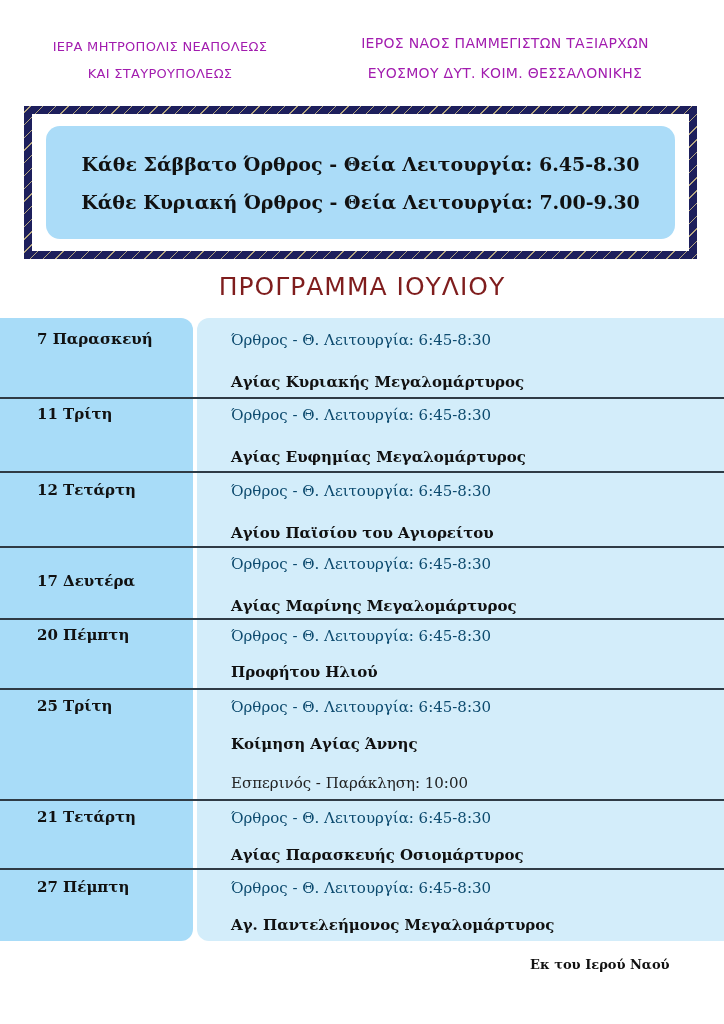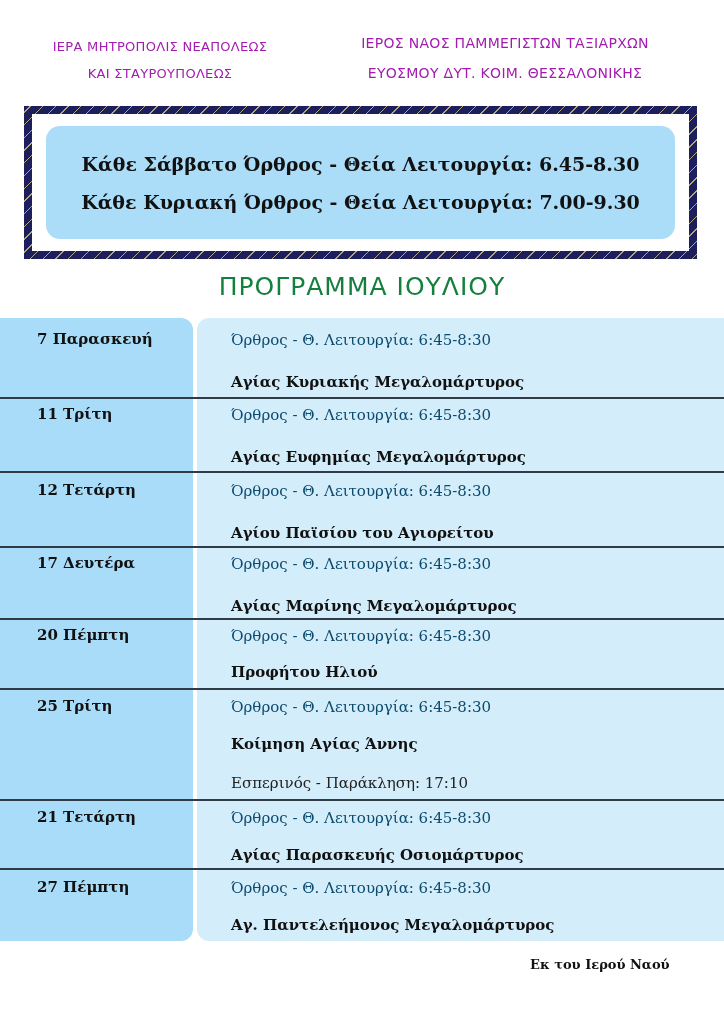--- a/index.html
+++ b/index.html
@@ -15,21 +15,21 @@
     .frame::before { content: ""; position: absolute; inset: 0;
       background:
         repeating-linear-gradient(135deg, transparent 0 4px, rgba(230,210,140,0.75) 4px 5px, transparent 5px 9px);
       pointer-events: none; }
     .frame-inner { position: relative; width: 100%; height: 100%; background: #ffffff; padding: 12px 14px; }
     .hours-box { width: 100%; height: 100%; background: #abdcf8; border-radius: 14px;
       display: flex; flex-direction: column; justify-content: center; align-items: center; gap: 16px; }
     .hours-line { font-size: 19px; font-weight: bold; color: #111; white-space: nowrap; }
 
     .title { position: absolute; left: 0; top: 272px; width: 724px; text-align: center;
-      font-family: "DejaVu Sans", sans-serif; font-size: 25px; letter-spacing: 1px; font-weight: normal; color: #15803d; }
+      font-family: "DejaVu Sans", sans-serif; font-size: 25px; letter-spacing: 1px; font-weight: normal; color: #7f1d1d; }
 
     .left-col { position: absolute; left: 0; top: 318px; width: 193px; height: 623px;
       background: #a8dcf8; border-radius: 0 12px 12px 0; }
     .right-col { position: absolute; left: 197px; top: 318px; width: 527px; height: 623px;
       background: #d3edfa; border-radius: 12px 0 0 12px; }
 
     .rows { position: absolute; left: 0; top: 318px; width: 724px; }
     .row { position: relative; width: 724px; border-bottom: 2px solid #2f3b45; padding-left: 46px; }
     .row.last { border-bottom: none; }
     .day { position: absolute; left: 37px; top: 12px; font-size: 15px; font-weight: bold; white-space: nowrap; }
@@ -83,39 +83,39 @@
     </div>
   </div>
   <div class="row" style="height:75px">
     <div class="day" style="top:8px">12 Τετάρτη</div>
     <div class="lines" style="top:8px">
       <div class="line service">Όρθρος - Θ. Λειτουργία: 6:45-8:30</div>
       <div class="line saint">Αγίου Παϊσίου του Αγιορείτου</div>
     </div>
   </div>
   <div class="row" style="height:72px">
-    <div class="day" style="top:6px">17 Δευτέρα</div>
+    <div class="day" style="top:24px">17 Δευτέρα</div>
     <div class="lines" style="top:6px">
       <div class="line service">Όρθρος - Θ. Λειτουργία: 6:45-8:30</div>
       <div class="line saint">Αγίας Μαρίνης Μεγαλομάρτυρος</div>
     </div>
   </div>
   <div class="row" style="height:70px">
     <div class="day" style="top:6px">20 Πέμπτη</div>
     <div class="lines" style="top:6px">
       <div class="line service">Όρθρος - Θ. Λειτουργία: 6:45-8:30</div>
       <div class="line saint" style="margin-top:16px">Προφήτου Ηλιού</div>
     </div>
   </div>
   <div class="row" style="height:111px">
     <div class="day" style="top:7px">25 Τρίτη</div>
     <div class="lines" style="top:7px">
       <div class="line service">Όρθρος - Θ. Λειτουργία: 6:45-8:30</div>
       <div class="line saint" style="margin-top:17px">Κοίμηση Αγίας Άννης</div>
-      <div class="line extra">Εσπερινός - Παράκληση: 17:10</div>
+      <div class="line extra">Εσπερινός - Παράκληση: 10:00</div>
     </div>
   </div>
   <div class="row" style="height:69px">
     <div class="day" style="top:7px">21 Τετάρτη</div>
     <div class="lines" style="top:7px">
       <div class="line service">Όρθρος - Θ. Λειτουργία: 6:45-8:30</div>
       <div class="line saint" style="margin-top:17px">Αγίας Παρασκευής Οσιομάρτυρος</div>
     </div>
   </div>
   <div class="row last" style="height:72px">

